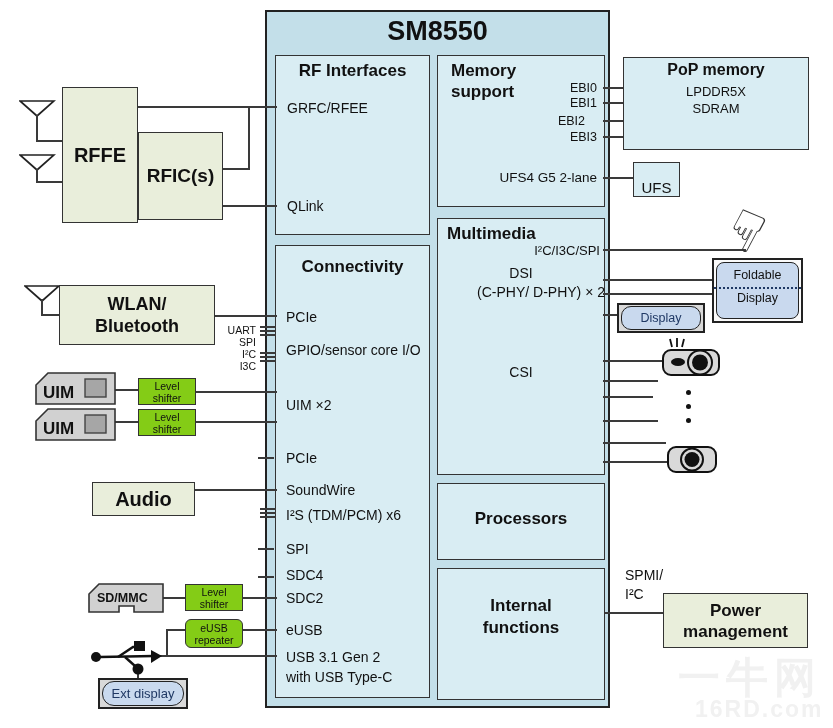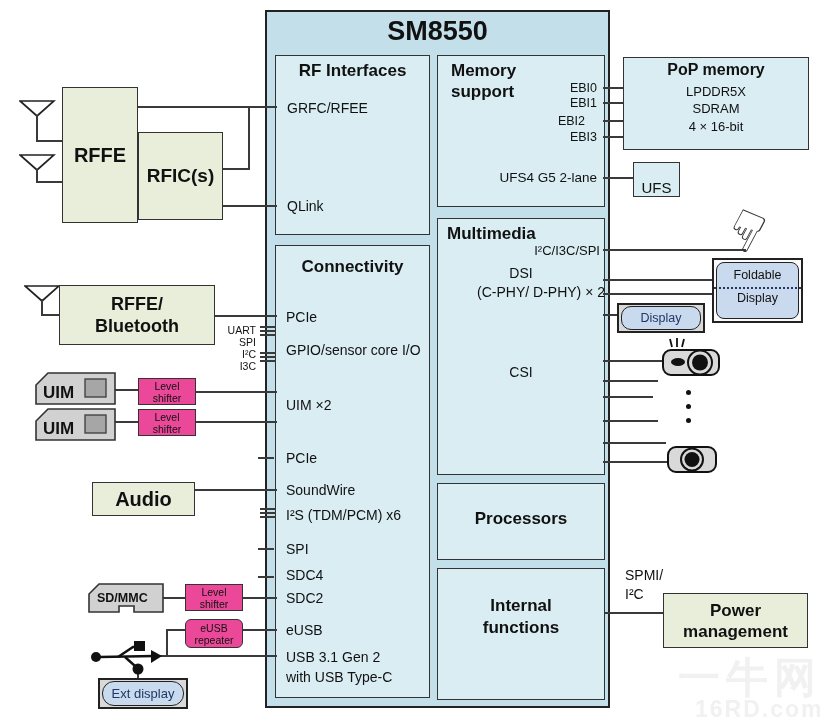--- a/index.html
+++ b/index.html
@@ -3,21 +3,21 @@
 <meta charset="utf-8">
 <style>
   html,body{margin:0;padding:0;background:#fff;}
   #stage{position:relative;width:833px;height:728px;background:#fff;overflow:hidden;
          font-family:"Liberation Sans","DejaVu Sans",sans-serif;color:#111;}
   .abs{position:absolute;box-sizing:border-box;}
   
   .chip{background:#c3dfe9;border:2.5px solid #222;}
   .sec{background:#d9edf3;border:1.7px solid #333;}
   .greenbox{background:#e9eedb;border:1.7px solid #333;display:flex;align-items:center;justify-content:center;text-align:center;}
-  .bluebox{background:#ec4899;border:1.4px solid #333;display:flex;align-items:center;justify-content:center;text-align:center;}
+  .bluebox{background:#84cc16;border:1.4px solid #333;display:flex;align-items:center;justify-content:center;text-align:center;}
   .graybox{background:#d9d9d9;border:2px solid #222;}
   .innerdisp{background:#c9d9ee;border:1.5px solid #222;border-radius:10px;display:flex;align-items:center;justify-content:center;}
   .navy{color:#1f3864;}
   
   .lbl{position:absolute;white-space:nowrap;font-size:14px;color:#111;}
   .b{font-weight:bold;}
   .t17{font-size:17px;font-weight:bold;}
   .t13{font-size:13px;}
   .t125{font-size:12.5px;}
   .t105{font-size:10.5px;line-height:12px;}
@@ -111,21 +111,21 @@
     </svg>
   <div class="wv" style="left:41px;top:299px;height:17px;"></div>
 
   <div class="abs greenbox" style="left:62px;top:87px;width:76px;height:136px;font-size:20px;font-weight:bold;">
       <span>RFFE</span>
     </div>
   <div class="abs greenbox" style="left:138px;top:132px;width:85px;height:88px;font-size:19px;font-weight:bold;">
       <span>RFIC(s)</span>
     </div>
   <div class="abs greenbox" style="left:59px;top:285px;width:156px;height:60px;font-size:18px;font-weight:bold;line-height:22px;">
-      <span style="width:120px;">RFFE/ Bluetooth</span>
+      <span style="width:120px;">WLAN/ Bluetooth</span>
     </div>
   <div class="abs greenbox" style="left:92px;top:482px;width:103px;height:34px;font-size:20px;font-weight:bold;">
       <span>Audio</span>
     </div>
   <div class="abs greenbox" style="left:663px;top:593px;width:145px;height:55px;font-size:17px;font-weight:bold;line-height:21px;">
       <span style="width:125px;">Power management</span>
     </div>
 
   <svg class="abs" style="left:35px;top:372px;" width="82" height="34">
     <path d="M13,1 H80 V32 H1 V13 Z" fill="#d1d1d1" stroke="#333" stroke-width="1.6"></path>
@@ -167,21 +167,20 @@
   </svg>
   <div class="abs graybox" style="left:98px;top:678px;width:90px;height:31px;"></div>
   <div class="abs innerdisp" style="left:102px;top:681px;width:82px;height:25px;border-radius:12px;">
       <span class="navy" style="font-size:13px;">Ext display</span>
     </div>
 
   <div class="abs sec" style="left:623px;top:57px;width:186px;height:93px;"></div>
   <div class="lbl b ctr" style="left:623px;top:61px;width:186px;font-size:16px;">PoP memory</div>
   <div class="lbl ctr t13" style="left:623px;top:84px;width:186px;">LPDDR5X</div>
   <div class="lbl ctr t13" style="left:623px;top:101px;width:186px;">SDRAM</div>
-  <div class="lbl ctr t13" style="left:623px;top:119px;width:186px;">4 × 16-bit</div>
   <div class="abs sec" style="left:633px;top:162px;width:47px;height:35px;display:flex;align-items:flex-end;justify-content:center;">
       <span style="font-size:15px;">UFS</span>
     </div>
 
   <div class="abs graybox" style="left:617px;top:303px;width:88px;height:30px;"></div>
   <div class="abs innerdisp" style="left:621px;top:306px;width:80px;height:24px;">
       <span class="navy" style="font-size:12.5px;">Display</span>
     </div>
 
   <div class="abs graybox" style="left:712px;top:258px;width:91px;height:65px;background:#fafafa;"></div>

